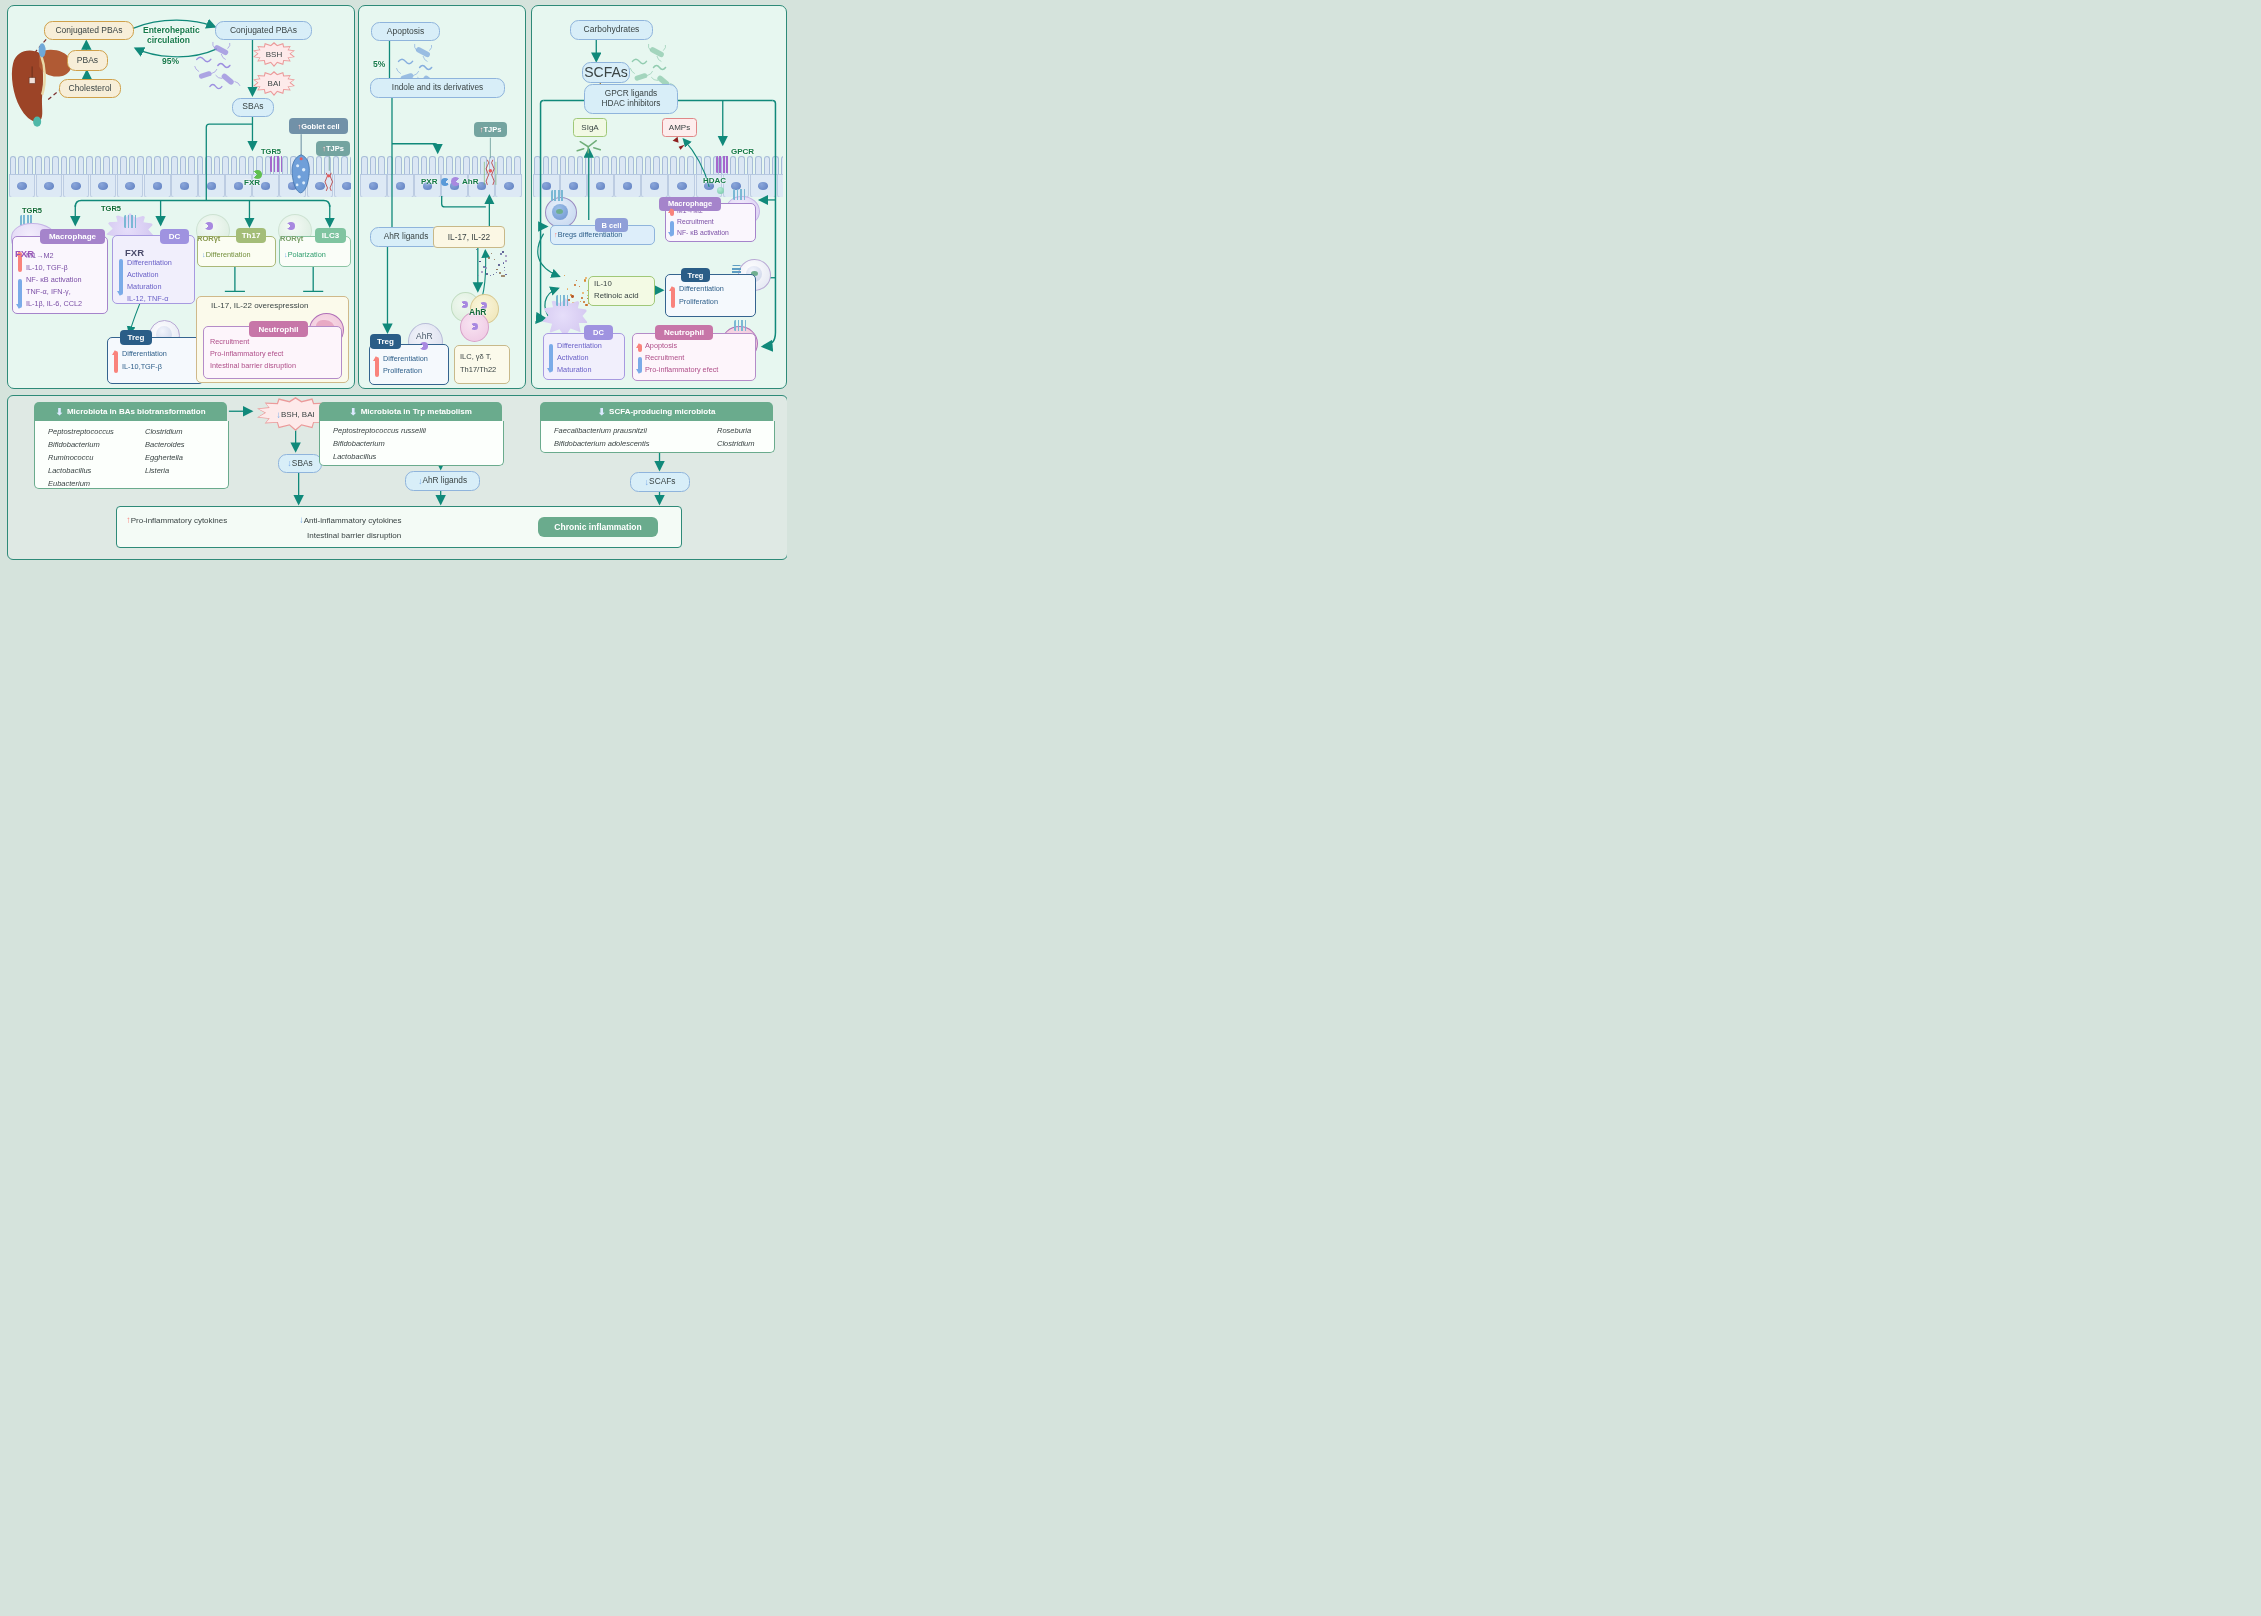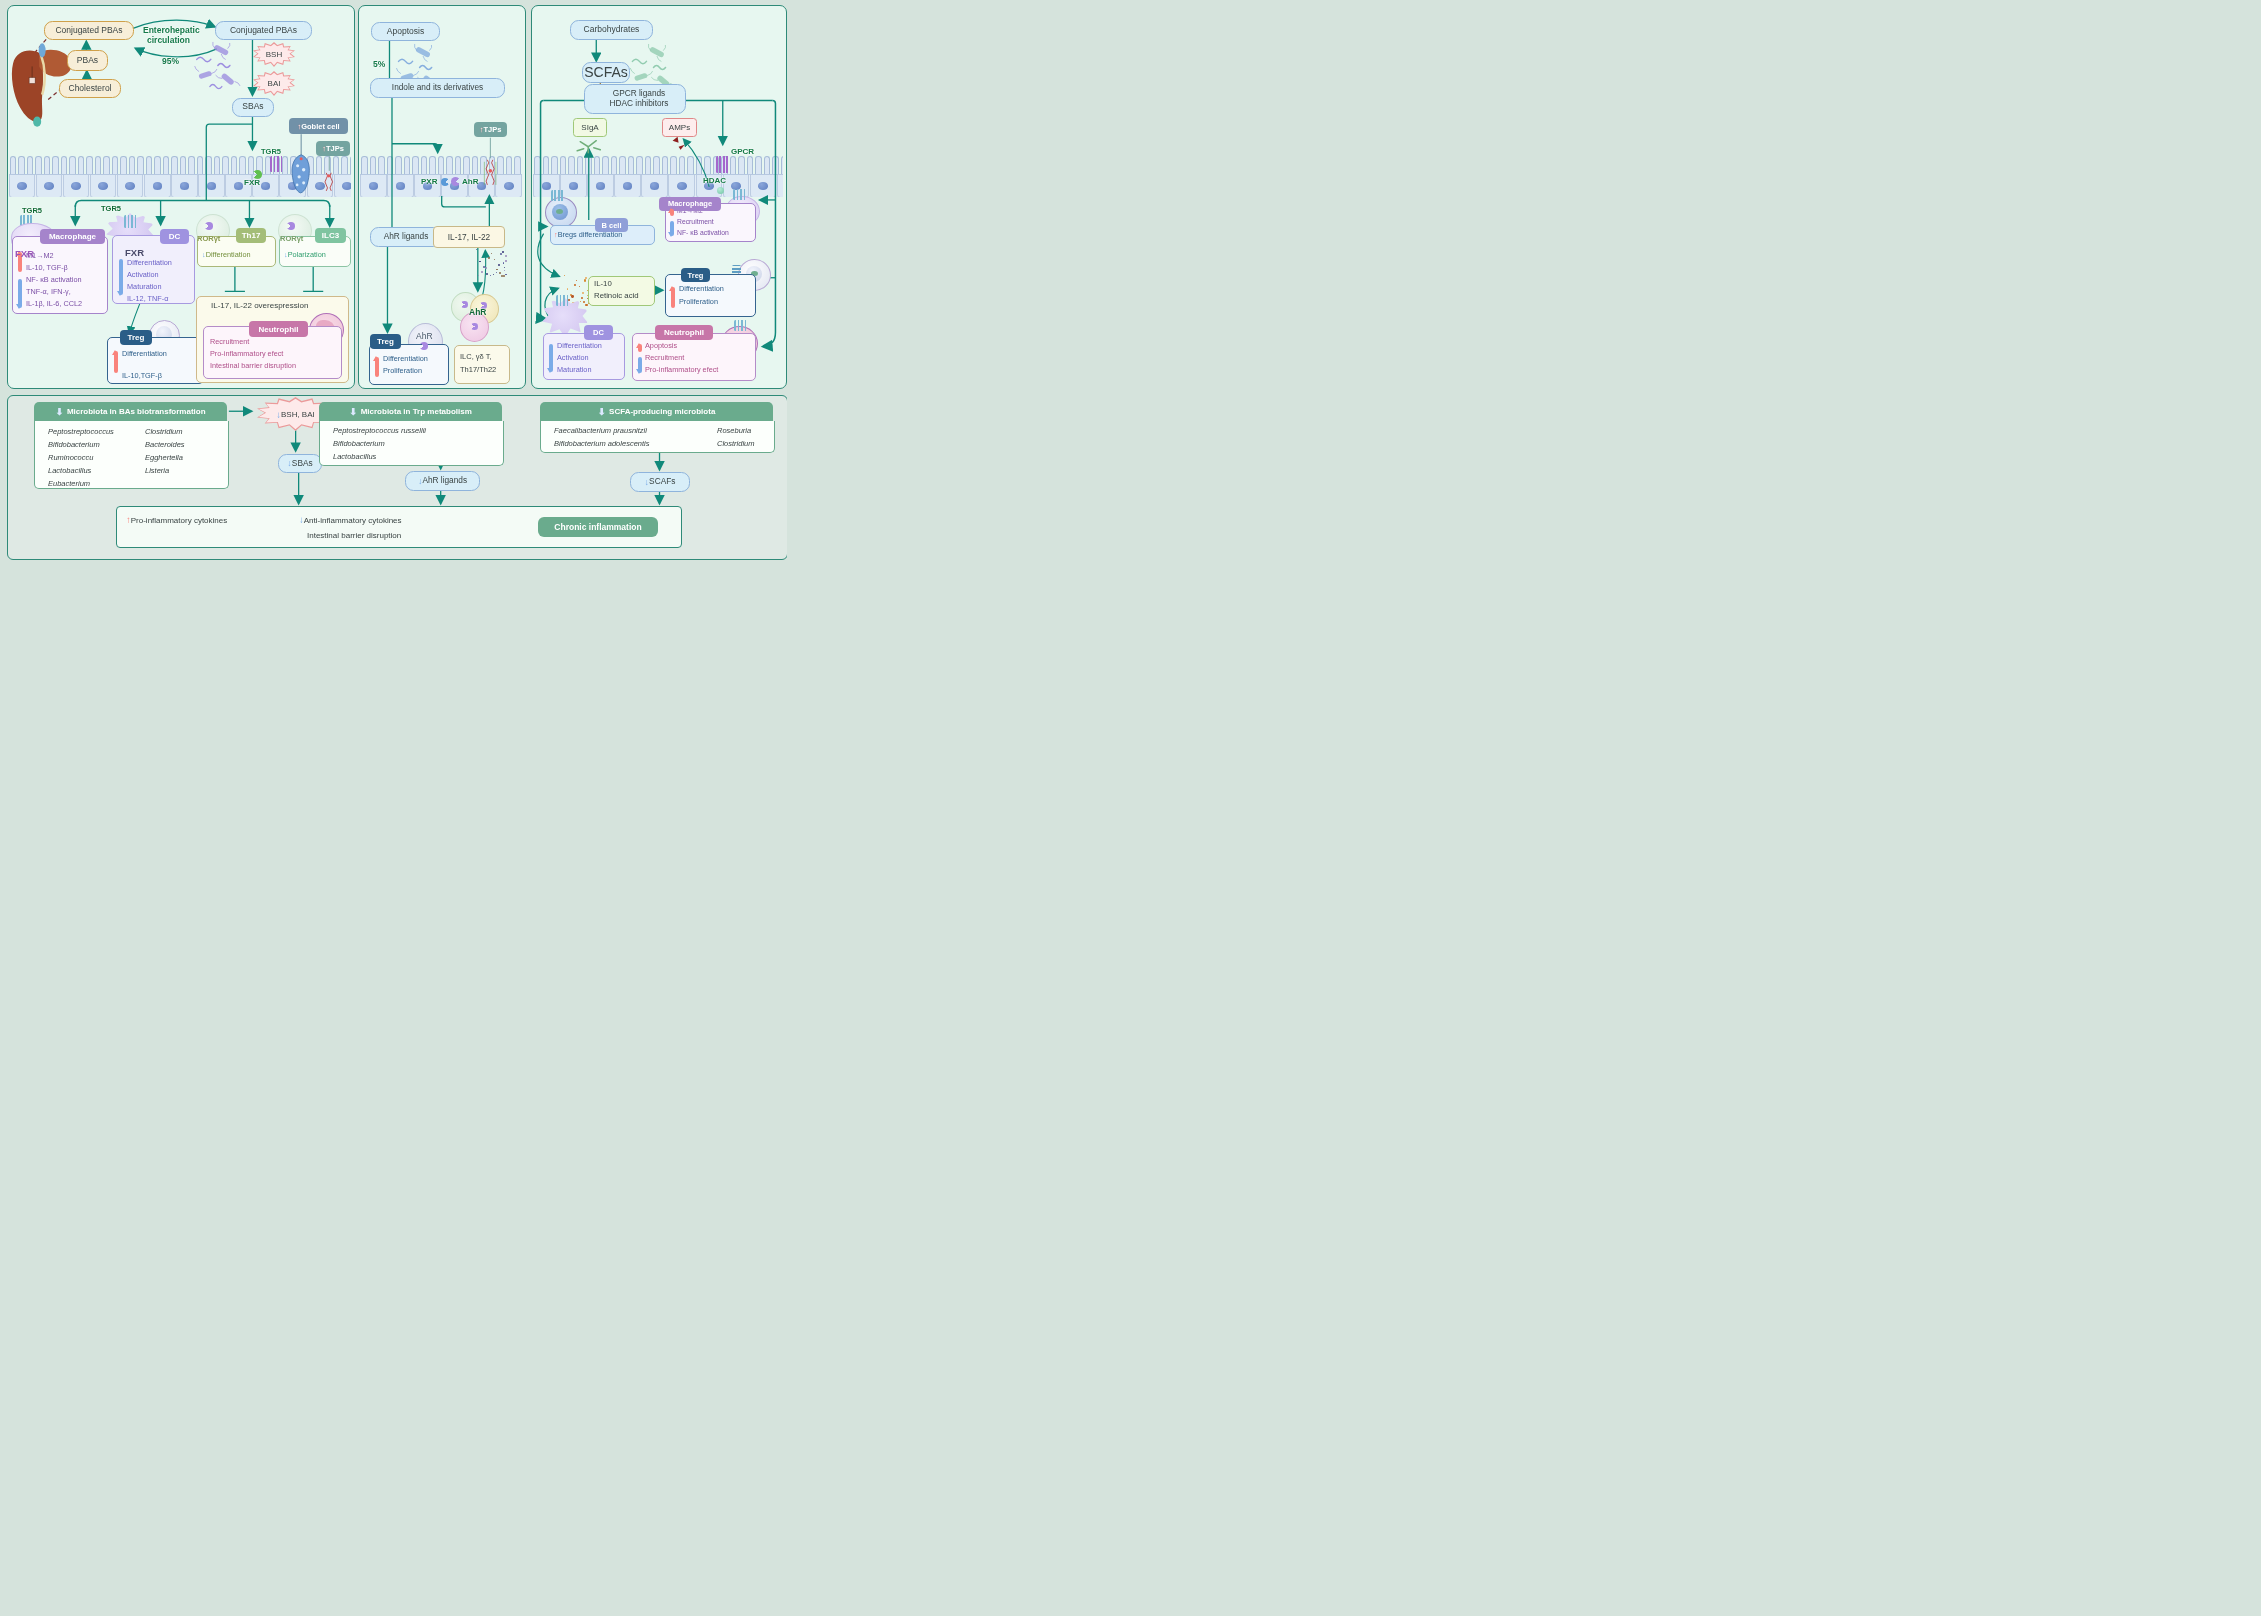--- a/index.html
+++ b/index.html
@@ -476,21 +476,21 @@
   <div class="line" style="left:127px;top:294px;color:#6b62c8;">IL-12, TNF-α</div>
 
   <div class="cellc" style="left:149px;top:320px;width:29px;height:29px;background:radial-gradient(circle at 40% 35%,#ffffff,#dfe3f0);border:0.8px solid #b8a8d4;"></div>
   <div class="cellc" style="left:156px;top:326px;width:16px;height:17px;background:radial-gradient(circle at 40% 30%,#f2f5fc,#c8d0e6);"></div>
   <div class="box" style="left:107px;top:337px;width:95px;height:45px;background:#f5f9fd;border-color:#35648f;"></div>
   <div class="tab" style="left:120px;top:330px;width:32px;height:15px;background:#2a5d87;font-size:8px;">
       <span>Treg</span>
     </div>
   <div class="grp up" style="left:114px;top:351px;height:22px;z-index:6;"></div>
   <div class="line" style="left:122px;top:349px;color:#2e5f8a;">Differentiation</div>
-  <div class="line" style="left:122px;top:362px;color:#2e5f8a;margin-top:9px;">IL-10,TGF-β</div>
+  <div class="line" style="left:122px;top:362px;color:#2e5f8a;">IL-10,TGF-β</div>
 
   <div class="cellc" style="left:196px;top:214px;width:32px;height:31px;background:radial-gradient(circle at 42% 38%,#f4faf5,#d8ebdd);border:0.8px solid #cde2d2;"></div>
   <div class="pac" style="left:205px;top:222px;width:7.5px;height:7.5px;background:conic-gradient(from -55deg,#a888e0 0 290deg,transparent 290deg 360deg);"></div>
   <div class="box" style="left:197px;top:236px;width:77px;height:29px;background:#fbfdf2;border-color:#aab879;"></div>
   <div class="abs" style="left:197px;top:234px;font-size:7.5px;font-weight:bold;color:#8a9a50;z-index:7;">RORγt</div>
   <div class="tab" style="left:236px;top:228px;width:30px;height:15px;background:#a4bd78;font-size:8px;">
       <span>Th17</span>
     </div>
   <div class="line" style="left:202px;top:250px;color:#74903c;"><span class="ad">↓</span><span>Differentiation</span></div>
 
@@ -586,21 +586,21 @@
   <div class="box" style="left:454px;top:345px;width:54px;height:37px;background:#fbfaeb;border-color:#c8b98a;"></div>
   <div class="line" style="left:460px;top:352px;color:#3a4444;font-size:7.5px;">ILC,  γδ T,</div>
   <div class="line" style="left:460px;top:365px;color:#3a4444;font-size:7.5px;">Th17/Th22</div>
 
   <div class="pill" style="left:570px;top:20px;width:81px;height:18px;font-size:8.5px;">
       <span>Carbohydrates</span>
     </div>
   <div class="pill" style="left:582px;top:62px;width:46px;height:19px;font-size:14px;">
       <span>SCFAs</span>
     </div>
-  <div class="pill" style="left:584px;top:84px;width:92px;height:28px;flex-direction:column;z-index:5;padding-left:8px;">
+  <div class="pill" style="left:584px;top:84px;width:92px;height:28px;flex-direction:column;z-index:5;">
       <span>GPCR ligands</span>
       <span>HDAC inhibitors</span>
     </div>
   <div class="box" style="left:573px;top:118px;width:32px;height:17px;background:#f1f9e4;border-color:#a0c878;display:flex;align-items:center;justify-content:center;font-size:8px;color:#3a4444;border-radius:3.5px;">
       <span>SIgA</span>
     </div>
   <div class="box" style="left:662px;top:118px;width:33px;height:17px;background:#fdeded;border-color:#e08888;display:flex;align-items:center;justify-content:center;font-size:8px;color:#3a4444;border-radius:3.5px;">
       <span>AMPs</span>
     </div>
   <div class="greenlab" style="left:731px;top:147px;font-size:8px;">GPCR</div>

